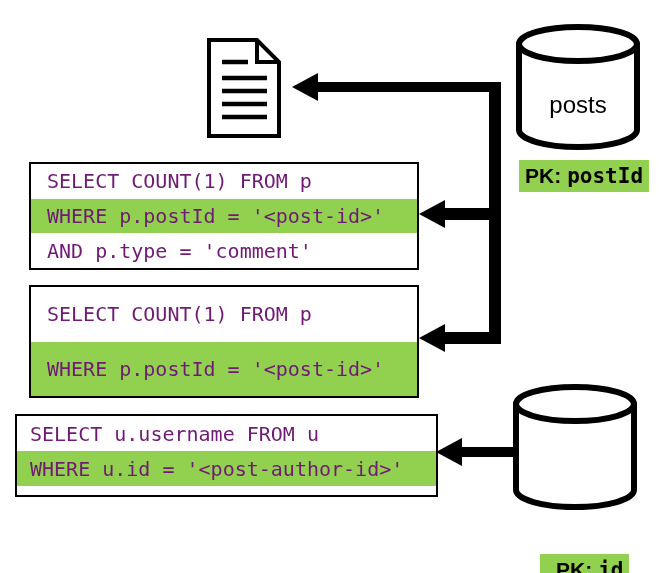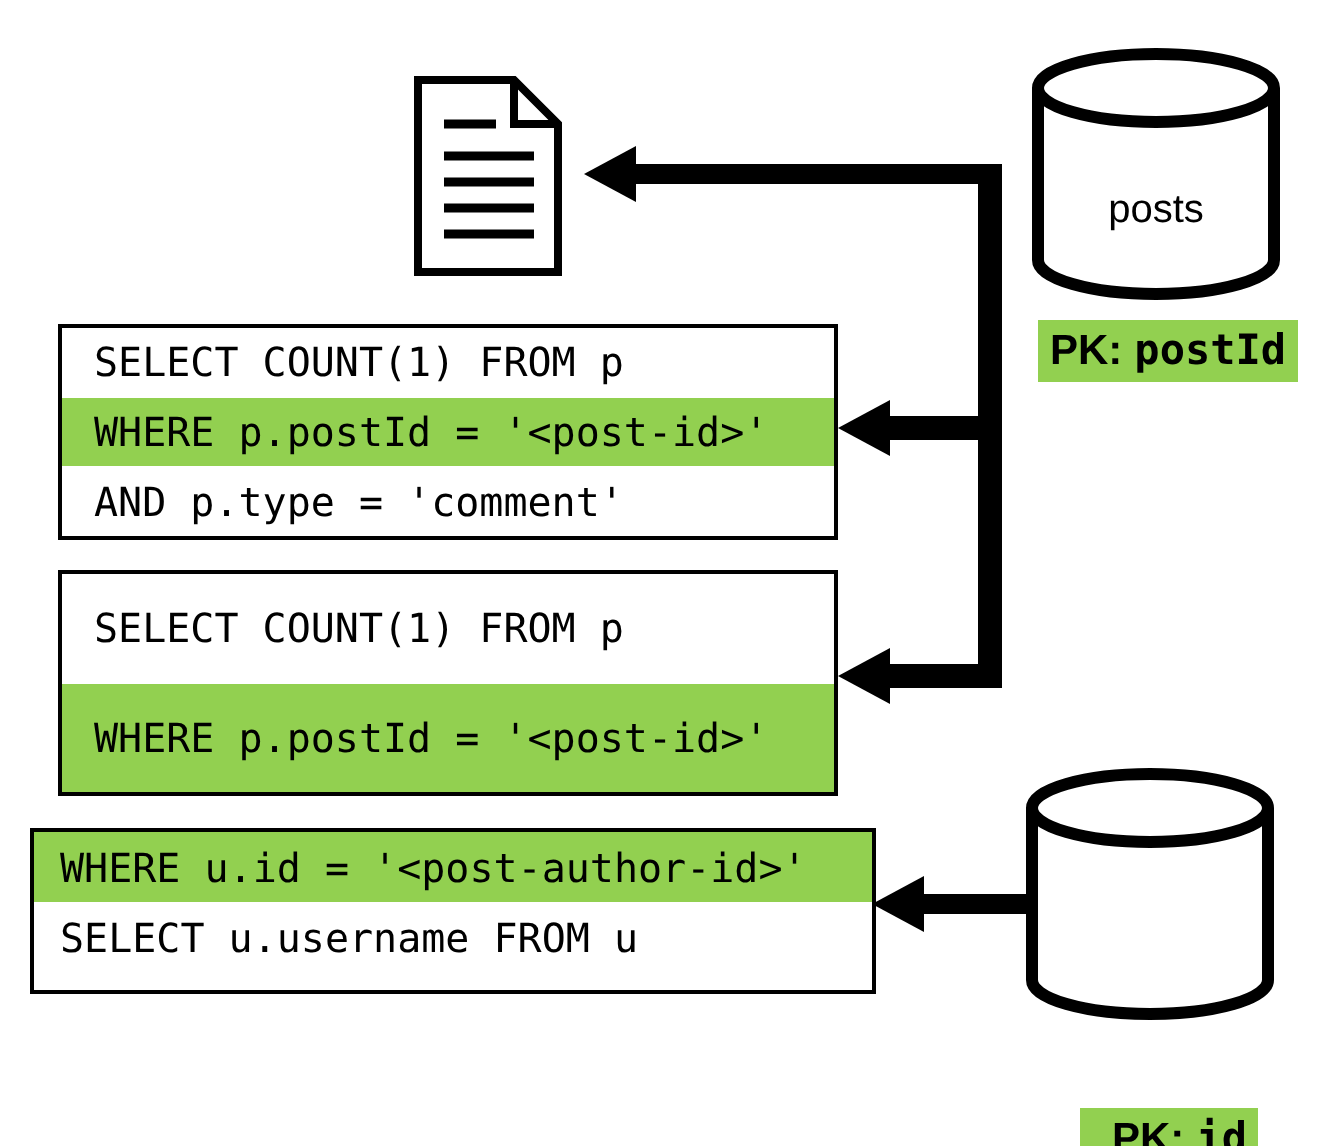--- a/index.html
+++ b/index.html
@@ -34,21 +34,21 @@
   .db.posts { left: 515px; top: 24px; }
   .db.users { left: 512px; top: 384px; }
   .db-name {
     position: absolute;
     left: 0;
     right: 0;
     top: 66px;
     height: 30px;
     line-height: 30px;
     text-align: center;
-    font-size: 20px;
+    font-size: 24px;
     color: #000000;
   }
   .pk-badge {
     position: absolute;
     background: #92d050;
     color: #000000;
     font-size: 21px;
     line-height: 25px;
     padding: 3px 6px;
     white-space: nowrap;
@@ -62,21 +62,21 @@
   }
   .qbox {
     position: absolute;
     background: #ffffff;
     border: 2px solid #000000;
     box-sizing: border-box;
     display: flex;
     flex-direction: column;
     font-family: "DejaVu Sans Mono", monospace;
     font-size: 20px;
-    color: #000000;
+    color: #701a75;
     white-space: nowrap;
   }
   .qbox.box1 { left: 29px;  top: 162px; width: 390px; height: 108px; }
   .qbox.box2 { left: 29px;  top: 285px; width: 390px; height: 113px; }
   .qbox.box3 { left: 15px;  top: 414px; width: 423px; height: 83px; padding-bottom: 9px; }
   .qline {
     flex: 1;
     display: flex;
     align-items: center;
     padding-left: 16px;
@@ -149,17 +149,17 @@
     <div class="qline hl">WHERE p.postId = '&lt;post-id&gt;'</div>
     <div class="qline">AND p.type = 'comment'</div>
   </div>
 
   <div class="qbox box2">
     <div class="qline">SELECT COUNT(1) FROM p</div>
     <div class="qline hl">WHERE p.postId = '&lt;post-id&gt;'</div>
   </div>
 
   <div class="qbox box3">
+    <div class="qline">SELECT u.username FROM u</div>
     <div class="qline hl">WHERE u.id = '&lt;post-author-id&gt;'</div>
-    <div class="qline">SELECT u.username FROM u</div>
   </div>
 
 </div>
 
 </body></html>

